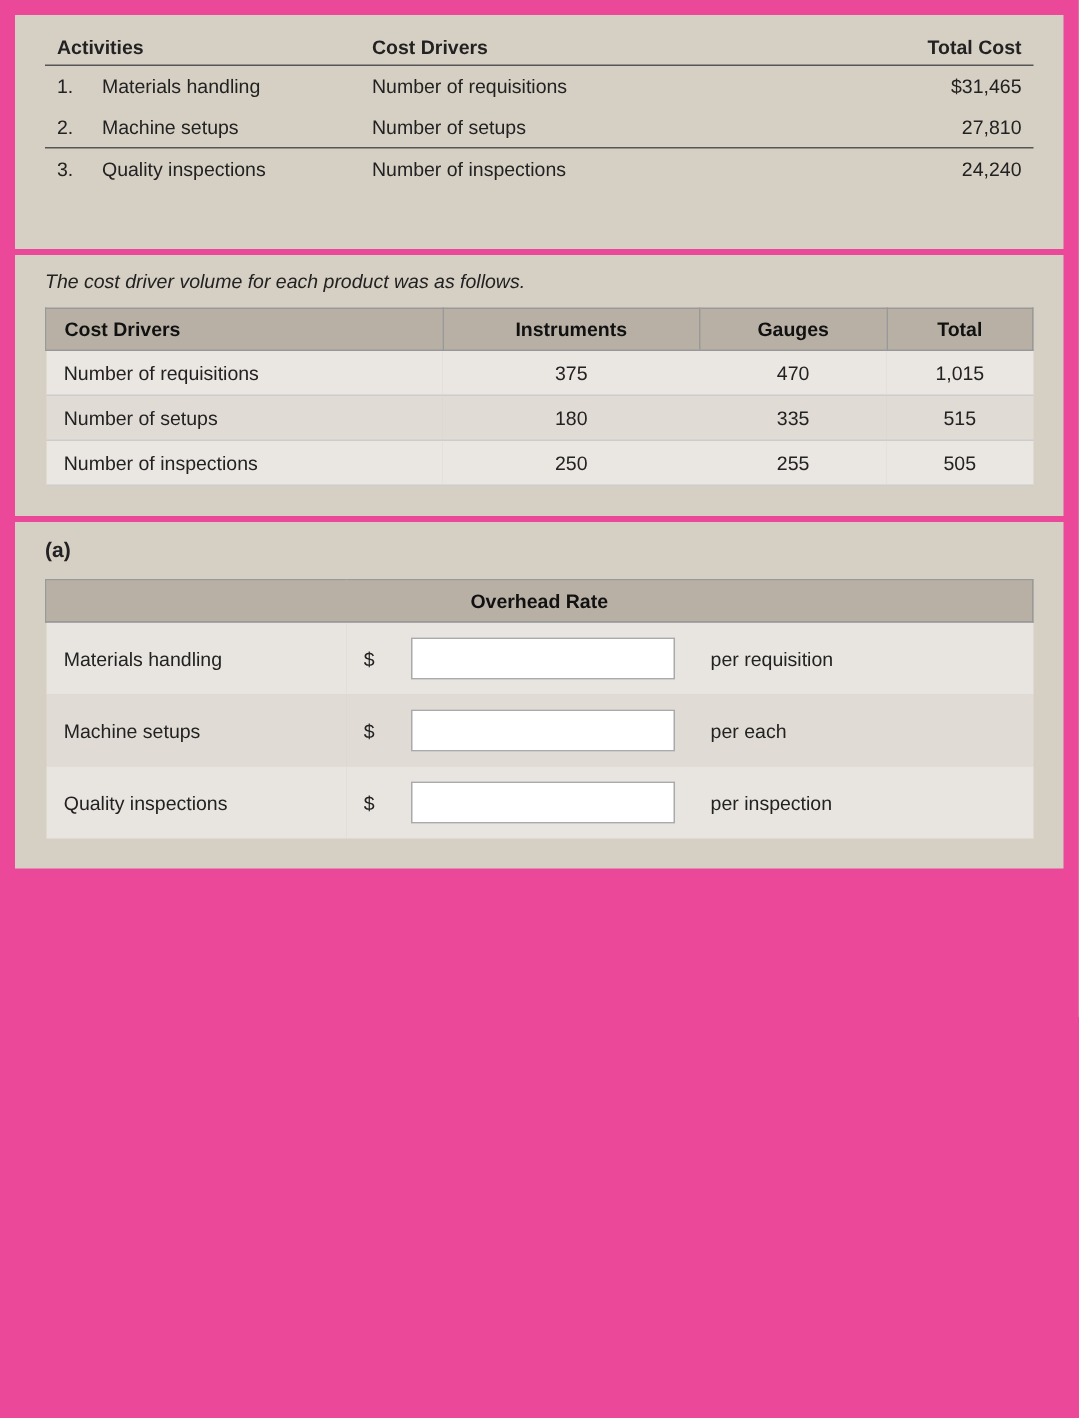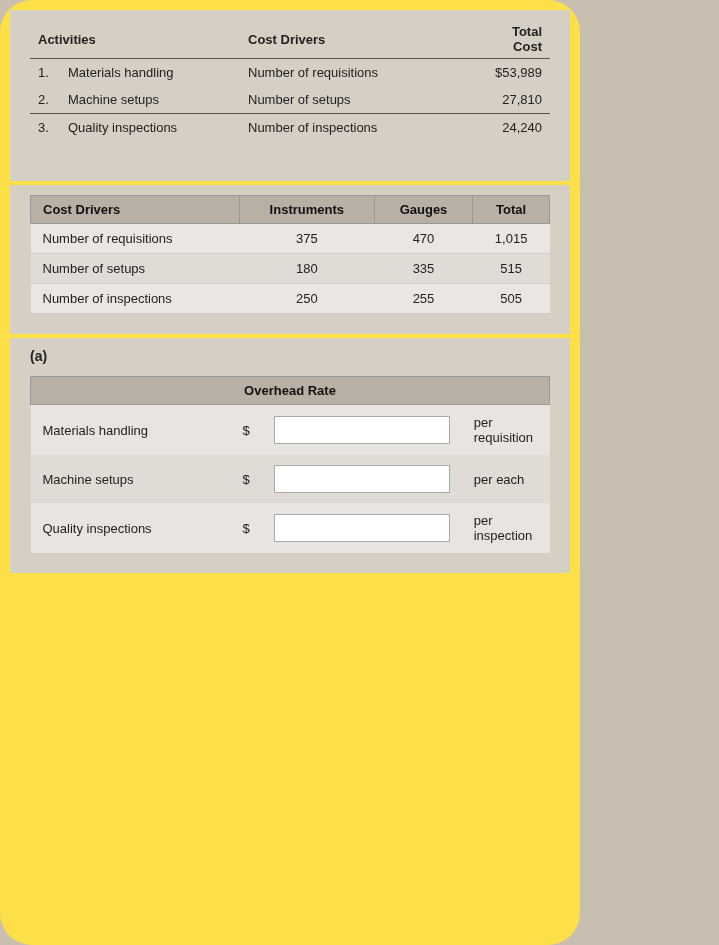--- a/index.html
+++ b/index.html
@@ -10,25 +10,24 @@
 
     body {
       font-family: Arial, sans-serif;
       background: #c8bfb0;
       width: 719px;
       min-height: 945px;
       padding: 0;
     }
 
     .page-wrapper {
-      width: 580px;
+      width: 719px;
       min-height: 945px;
-      background: #fde047;
+      background: #ec4899;
       padding: 10px;
-      border-radius: 32px;
     }
 
     
     .top-section {
       background: #d6cfc4;
       padding: 10px 20px 20px 20px;
       margin-bottom: 4px;
     }
 
     .activities-table {
@@ -225,39 +224,40 @@
           <th colspan="2">Activities</th>
           <th>Cost Drivers</th>
           <th class="total-col">Total Cost</th>
         </tr>
       </thead>
       <tbody>
         <tr>
           <td class="act-num">1.</td>
           <td class="act-name">Materials handling</td>
           <td class="cost-driver">Number of requisitions</td>
-          <td class="total-val">$53,989</td>
+          <td class="total-val">$31,465</td>
         </tr>
         <tr>
           <td class="act-num">2.</td>
           <td class="act-name">Machine setups</td>
           <td class="cost-driver">Number of setups</td>
           <td class="total-val">27,810</td>
         </tr>
         <tr class="subtotal">
           <td class="act-num">3.</td>
           <td class="act-name">Quality inspections</td>
           <td class="cost-driver">Number of inspections</td>
           <td class="total-val">24,240</td>
         </tr>
       </tbody>
     </table>
   </div>
 
   <div class="volume-section">
+    <p class="volume-text">The cost driver volume for each product was as follows.</p>
     <table class="volume-table">
       <thead>
         <tr>
           <th>Cost Drivers</th>
           <th class="center">Instruments</th>
           <th class="center">Gauges</th>
           <th class="center">Total</th>
         </tr>
       </thead>
       <tbody>

